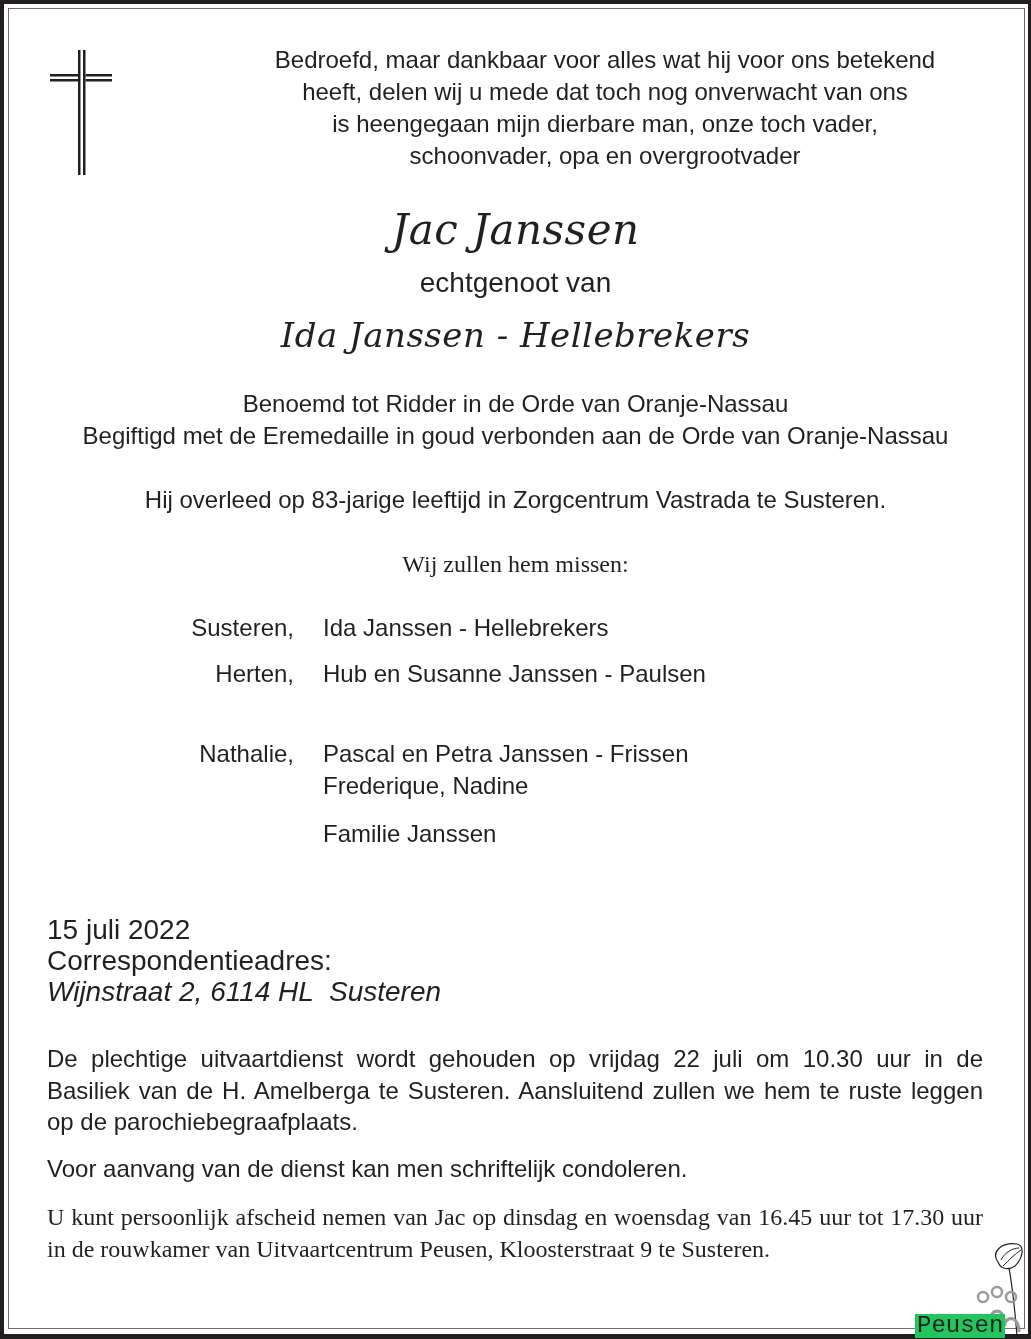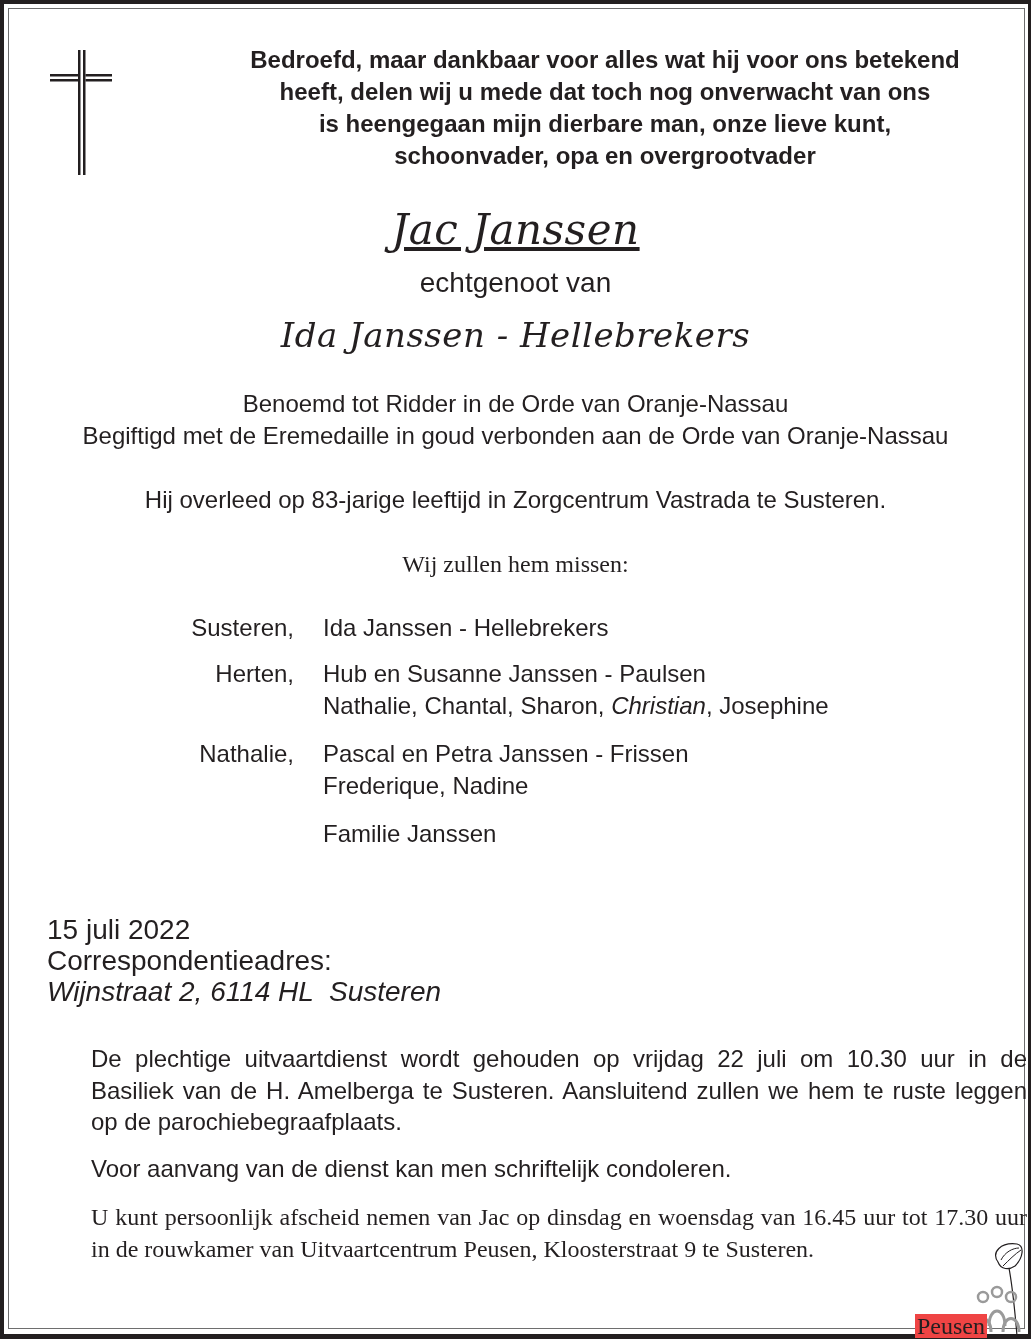--- a/index.html
+++ b/index.html
@@ -12,61 +12,61 @@
     position:absolute; left:8px; top:8px; right:6px; bottom:10px;
     border:1.5px solid #6e6e6e; box-sizing:border-box;
   }
   .text { font-family:"Liberation Sans", sans-serif; color:#231f20; }
   .center { position:absolute; left:0; width:1031px; text-align:center; }
   .script { font-family:"DejaVu Serif", serif; font-style:italic; color:#231f20; letter-spacing:0.5px; }
 
   .cross { position:absolute; left:50px; top:50px; width:62px; height:125px; }
 
   .intro { top:44px; font-size:24px; line-height:32px; left:210px; width:790px; }
-  .name { top:200px; font-size:42px; line-height:60px;text-decoration:underline; }
+  .name { top:200px; font-size:42px; line-height:60px; }
   .spouse-label { top:268px; font-size:28px; line-height:30px; }
   .spouse-name { top:308px; font-size:34px; line-height:54px; }
   .honours { top:388px; font-size:24px; line-height:32px; }
   .death { top:484px; font-size:24px; line-height:32px; }
   .miss { top:548px; font-size:24px; line-height:32px;font-family:Liberation Serif, serif; }
 
   .family { position:absolute; left:0; width:1031px; font-size:24px; line-height:32px; }
   .fam-row { position:absolute; left:0; width:1031px; }
   .place { position:absolute; right:737px; text-align:right; white-space:nowrap; }
   .members { position:absolute; left:323px; white-space:nowrap; }
   .members em { font-style:italic; }
 
   .footer-left { position:absolute; left:47px; top:914px; font-size:28px; line-height:31px; }
-  .para { position:absolute; left:47px; width:936px; font-size:24px; line-height:31.5px; text-align:justify;margin-left:44px; }
+  .para { position:absolute; left:47px; width:936px; font-size:24px; line-height:31.5px; text-align:justify; }
   .p1 { top:1043px; }
   .p2 { top:1153px; }
   .p3 { top:1202px;font-family:Liberation Serif, serif; }
 
   .logo { position:absolute; left:905px; top:1240px; width:118px; height:99px; }
-  .logo-text { position:absolute; left:915px; top:1314px; font-family:Liberation Serif, serif; font-size:24px; line-height:24px; color:#231f20; background:#ef4444; padding:0 2px; }
+  .logo-text { position:absolute; left:915px; top:1314px; font-family:Liberation Mono, monospace; font-size:24px; line-height:24px; color:#231f20; background:#22c55e; padding:0 2px; }
 </style>
 </head>
 <body>
 
 <div class="outer-frame"></div>
 <div class="inner-frame"></div>
 
 <svg class="cross" viewBox="0 0 62 125">
   <rect x="28" y="0" width="2.5" height="125" fill="#231f20"></rect>
   <rect x="33" y="0" width="2.5" height="125" fill="#231f20"></rect>
   <rect x="0" y="24" width="28" height="2.5" fill="#231f20"></rect>
   <rect x="0" y="29" width="28" height="2.5" fill="#231f20"></rect>
   <rect x="35.5" y="24" width="26.5" height="2.5" fill="#231f20"></rect>
   <rect x="35.5" y="29" width="26.5" height="2.5" fill="#231f20"></rect>
 </svg>
 
-<div class="text intro" style="position:absolute; text-align:center;font-weight:bold;">
+<div class="text intro" style="position:absolute; text-align:center;">
   <div>Bedroefd, maar dankbaar voor alles wat hij voor ons betekend</div>
   <div>heeft, delen wij u mede dat toch nog onverwacht van ons</div>
-  <div>is heengegaan mijn dierbare man, onze lieve kunt,</div>
+  <div>is heengegaan mijn dierbare man, onze toch vader,</div>
   <div>schoonvader, opa en overgrootvader</div>
 </div>
 
 <div class="center script name">Jac Janssen</div>
 <div class="center text spouse-label">echtgenoot van</div>
 <div class="center script spouse-name">Ida Janssen - Hellebrekers</div>
 
 <div class="center text honours">
   <div>Benoemd tot Ridder in de Orde van Oranje-Nassau</div>
   <div>Begiftigd met de Eremedaille in goud verbonden aan de Orde van Oranje-Nassau</div>
@@ -79,21 +79,20 @@
   <div class="fam-row" style="top:612px;">
     <span class="place">Susteren,</span>
     <div class="members">
       <div>Ida Janssen - Hellebrekers</div>
     </div>
   </div>
   <div class="fam-row" style="top:658px;">
     <span class="place">Herten,</span>
     <div class="members">
       <div>Hub en Susanne Janssen - Paulsen</div>
-      <div><span>Nathalie, Chantal, Sharon, </span><em>Christian</em><span>, Josephine</span></div>
     </div>
   </div>
   <div class="fam-row" style="top:738px;">
     <span class="place">Nathalie,</span>
     <div class="members">
       <div>Pascal en Petra Janssen - Frissen</div>
       <div>Frederique, Nadine</div>
     </div>
   </div>
   <div class="fam-row" style="top:818px;">

